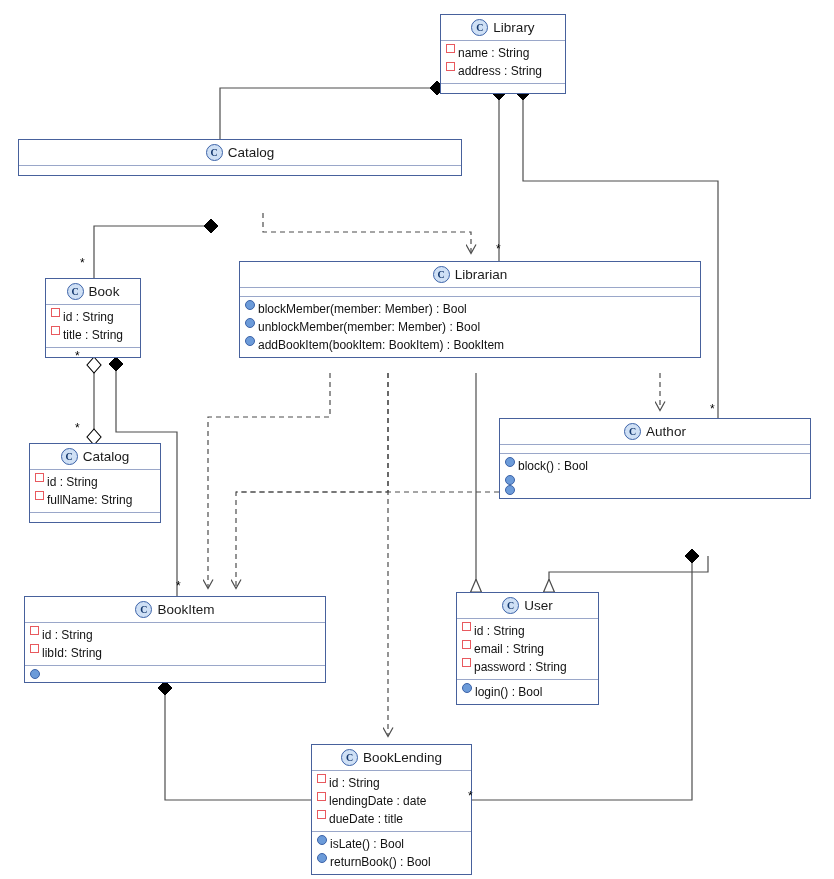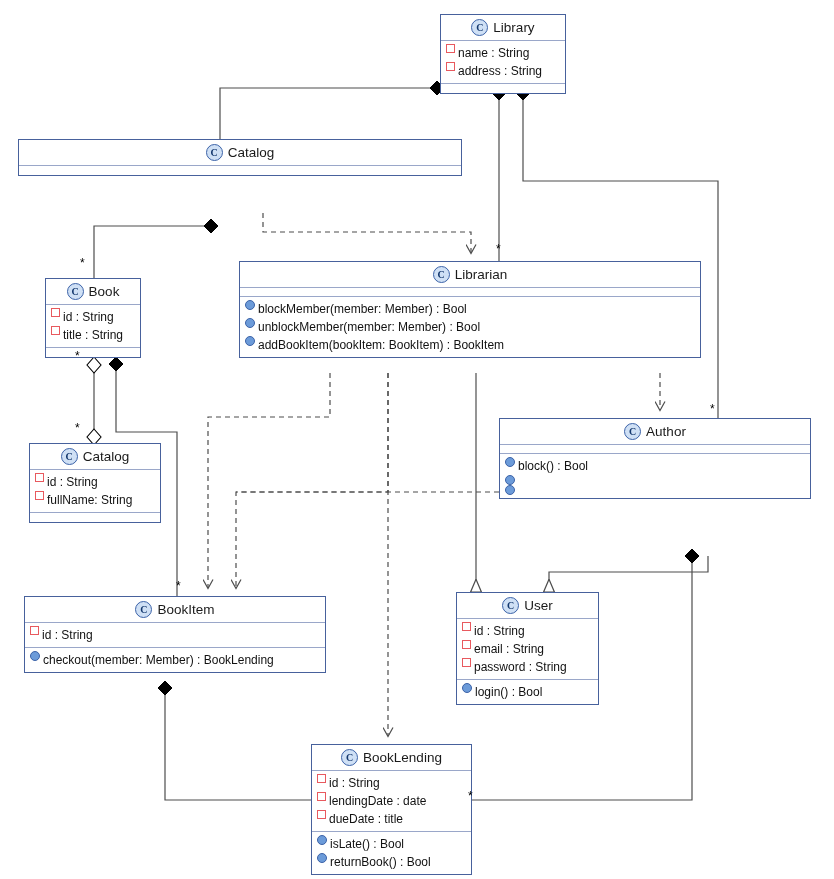--- a/index.html
+++ b/index.html
@@ -270,25 +270,28 @@
   <div class="uml-class" style="left:24px;top:596px;width:302px;">
     <div class="cls-title">
       <span class="cls-badge">C</span>
       <span>BookItem</span>
     </div>
     <div class="cls-section">
       <div class="mrow">
         <span class="attr-glyph"></span>
         <span>id : String</span>
       </div>
-    </div>
-    <div class="cls-section">
-      <div class="mrow">
-        <span class="op-glyph"></span>
-        <span>checkout(member: Member) : BookLending</span>
+      <div class="mrow">
+        <span class="attr-glyph"></span>
+        <span>libId: String</span>
+      </div>
+    </div>
+    <div class="cls-section">
+      <div class="mrow">
+        <span class="op-glyph"></span>
       </div>
     </div>
   </div>
 
   <div class="uml-class" style="left:456px;top:592px;width:143px;">
     <div class="cls-title">
       <span class="cls-badge">C</span>
       <span>User</span>
     </div>
     <div class="cls-section">

